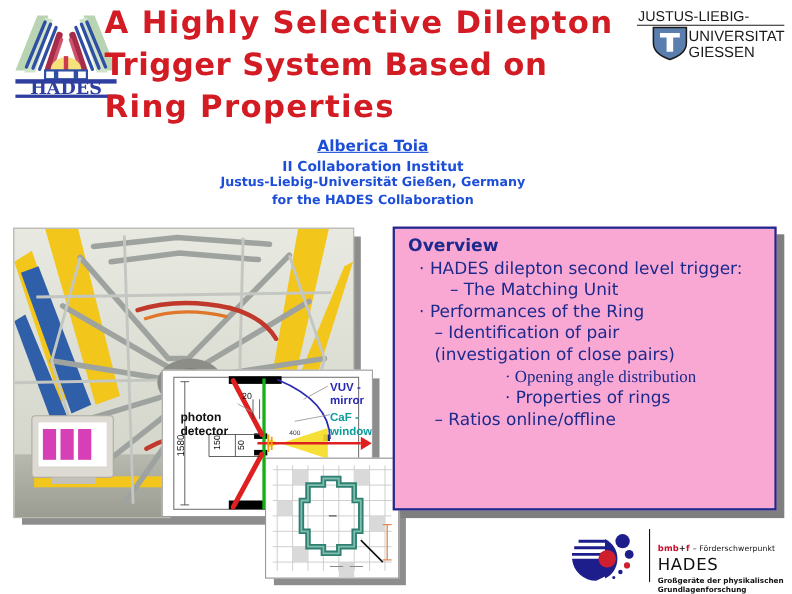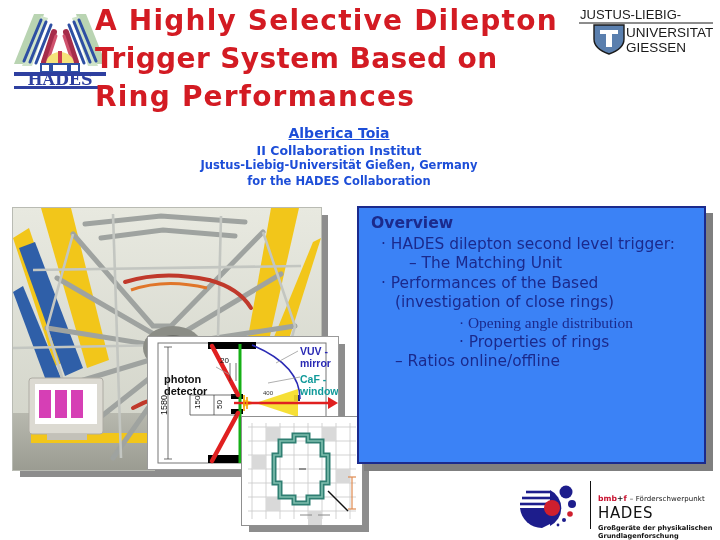--- a/index.html
+++ b/index.html
@@ -71,21 +71,21 @@
   }
   .ring-pad svg{display:block;}
 
   
   .overview-shadow{
     position:absolute;left:364px;top:213px;width:349px;height:258px;
     background:#7f7f7f;
   }
   .overview{
     position:absolute;left:357px;top:206px;width:349px;height:258px;
-    background:#3b82f6;border:2px solid #1b2a8c;
+    background:#f9a8d4;border:2px solid #1b2a8c;
     box-sizing:border-box;
     color:#1b2a8c;
     font-size:15.4px;line-height:19.6px;
     padding:6px 8px 0 8px;
   }
   .ov-title{font-weight:bold;font-size:15.6px;margin:0 0 1px 4px;}
   .ov-l{white-space:nowrap;}
   .lv1{margin-left:14px;}
   .lv2{margin-left:42px;}
   .lv2b{margin-left:28px;}
@@ -155,21 +155,21 @@
       <path d="M18 19 L48 19 L48 33 Q48 43 33 48 Q18 43 18 33 Z" fill="#5a7fae" stroke="#1a1a1a" stroke-width="1.4"></path>
       <path d="M24 24 L42 24 L42 28 L36 28 L36 41 L30 41 L30 28 L24 28 Z" fill="#ffffff"></path>
       <text x="50" y="31" font-family="'Liberation Sans',sans-serif" font-size="13.5" fill="#1a1a1a">UNIVERSITAT</text>
       <text x="50" y="46" font-family="'Liberation Sans',sans-serif" font-size="13.5" fill="#1a1a1a">GIESSEN</text>
     </svg>
   </div>
 
   <div class="title">
     <span class="ln ln1">A Highly Selective Dilepton</span>
     <span class="ln ln2">Trigger System Based on</span>
-    <span class="ln ln3">Ring Performances</span>
+    <span class="ln ln3">Ring Properties</span>
   </div>
 
   <div class="author-block">
     <span class="name">Alberica Toia</span>
     <span class="l">II Collaboration Institut</span>
     <span class="l small">Justus-Liebig-Universität Gießen, Germany</span>
     <span class="l small">for the HADES Collaboration</span>
   </div>
 
   <div class="photo-area">
@@ -389,24 +389,28 @@
     <div class="ov-l lv1">
       <span>·</span>
       <span>HADES dilepton second level trigger:</span>
     </div>
     <div class="ov-l lv2">
       <span>–</span>
       <span>The Matching Unit</span>
     </div>
     <div class="ov-l lv1">
       <span>·</span>
-      <span>Performances of the Based</span>
+      <span>Performances of the Ring</span>
     </div>
     <div class="ov-l lv2b">
-      <span>(investigation of close rings)</span>
+      <span>–</span>
+      <span>Identification of pair</span>
+    </div>
+    <div class="ov-l lv2b">
+      <span>(investigation of close pairs)</span>
     </div>
     <div class="ov-l lv3">
       <span>·</span>
       <span>Opening angle distribution</span>
     </div>
     <div class="ov-l lv3b">
       <span>·</span>
       <span>Properties of rings</span>
     </div>
     <div class="ov-l lv2b">

